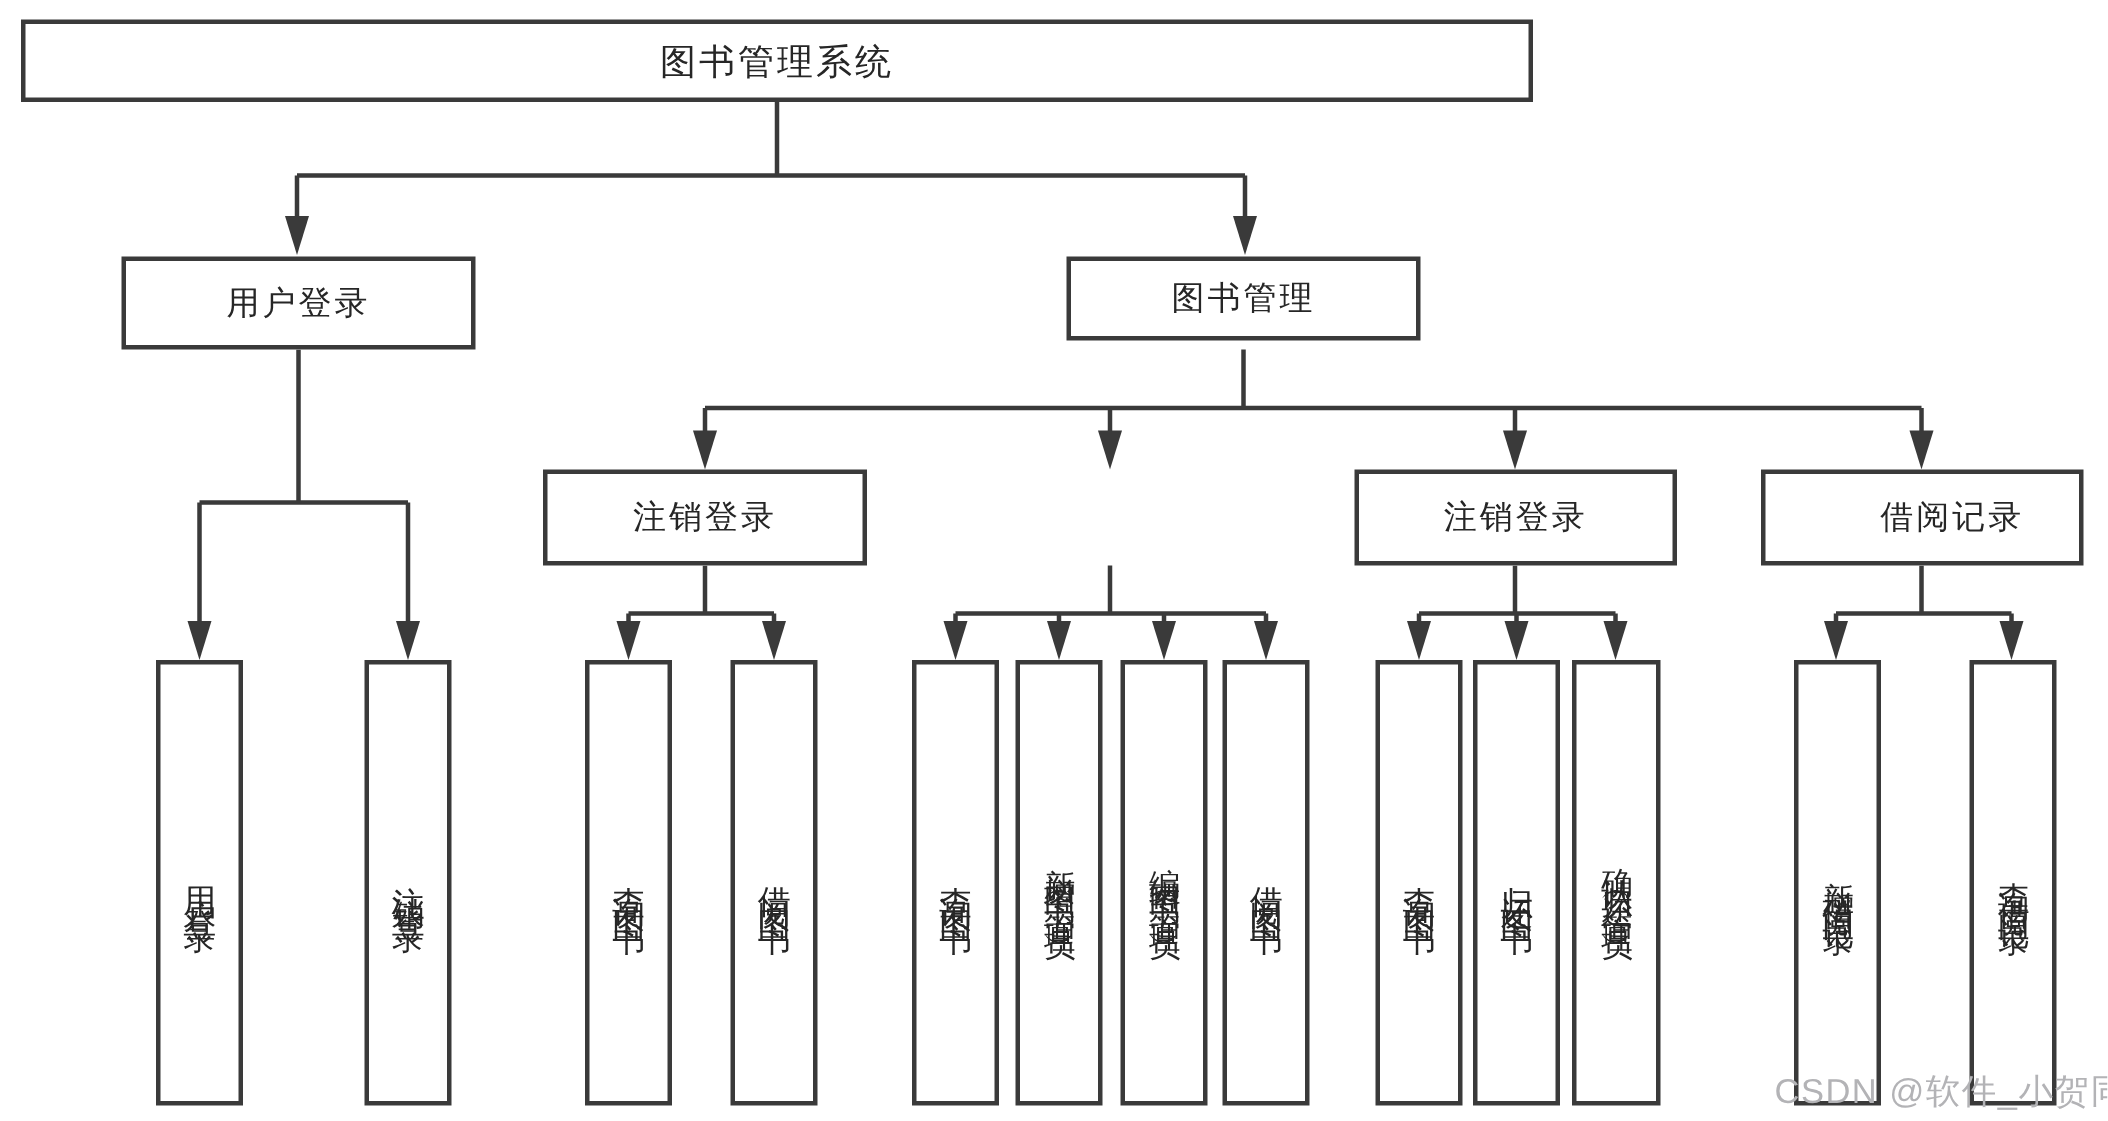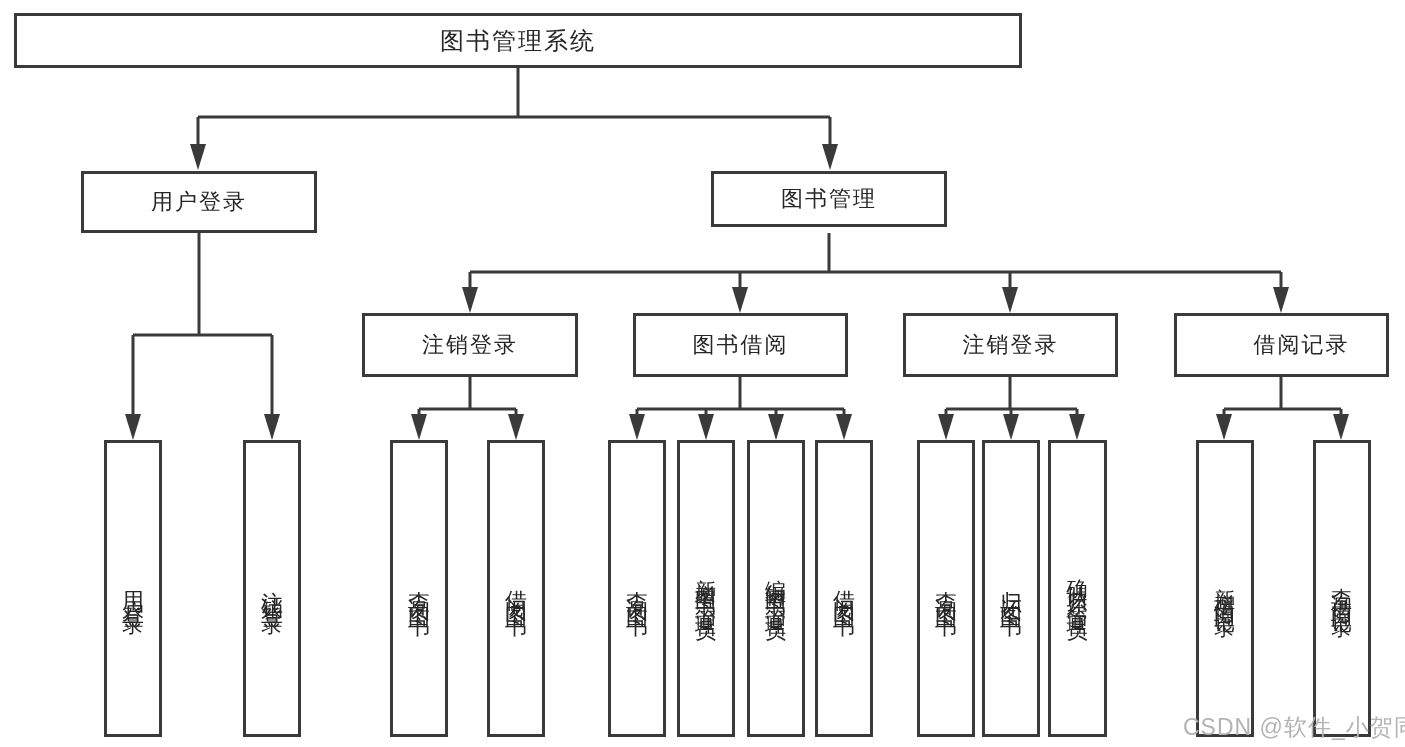--- a/index.html
+++ b/index.html
@@ -95,21 +95,20 @@
       <polygon points="1333,414 1349,414 1341,440"></polygon>
     </g>
   </svg>
 
   <div class="box title" style="left:14px; top:13px; width:1008px; height:55px;">图书管理系统</div>
 
   <div class="box" style="left:81px; top:171px; width:236px; height:62px;">用户登录</div>
   <div class="box" style="left:711px; top:171px; width:236px; height:56px;">图书管理</div>
 
   <div class="box" style="left:362px; top:313px; width:216px; height:64px;">注销登录</div>
-  <div class="box" style="left:633px; top:313px; width:215px; height:64px;">图书借阅</div>
   <div class="box" style="left:903px; top:313px; width:215px; height:64px;">注销登录</div>
   <div class="box" style="left:1174px; top:313px; width:215px; height:64px;padding-left:40px;">借阅记录</div>
 
   <div class="box vbox" style="left:104px; top:440px; width:58px; height:297px;">用户登录</div>
   <div class="box vbox" style="left:243px; top:440px; width:58px; height:297px;">注销登录</div>
 
   <div class="box vbox" style="left:390px; top:440px; width:58px; height:297px;">查询图书</div>
   <div class="box vbox" style="left:487px; top:440px; width:58px; height:297px;">借阅图书</div>
 
   <div class="box vbox" style="left:608px; top:440px; width:58px; height:297px;">查询图书</div>

